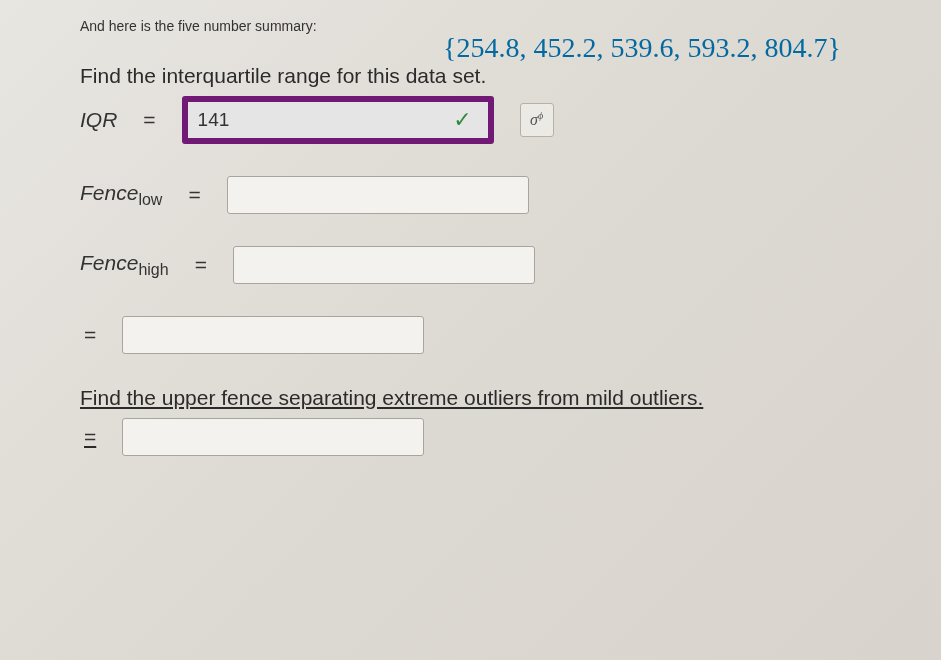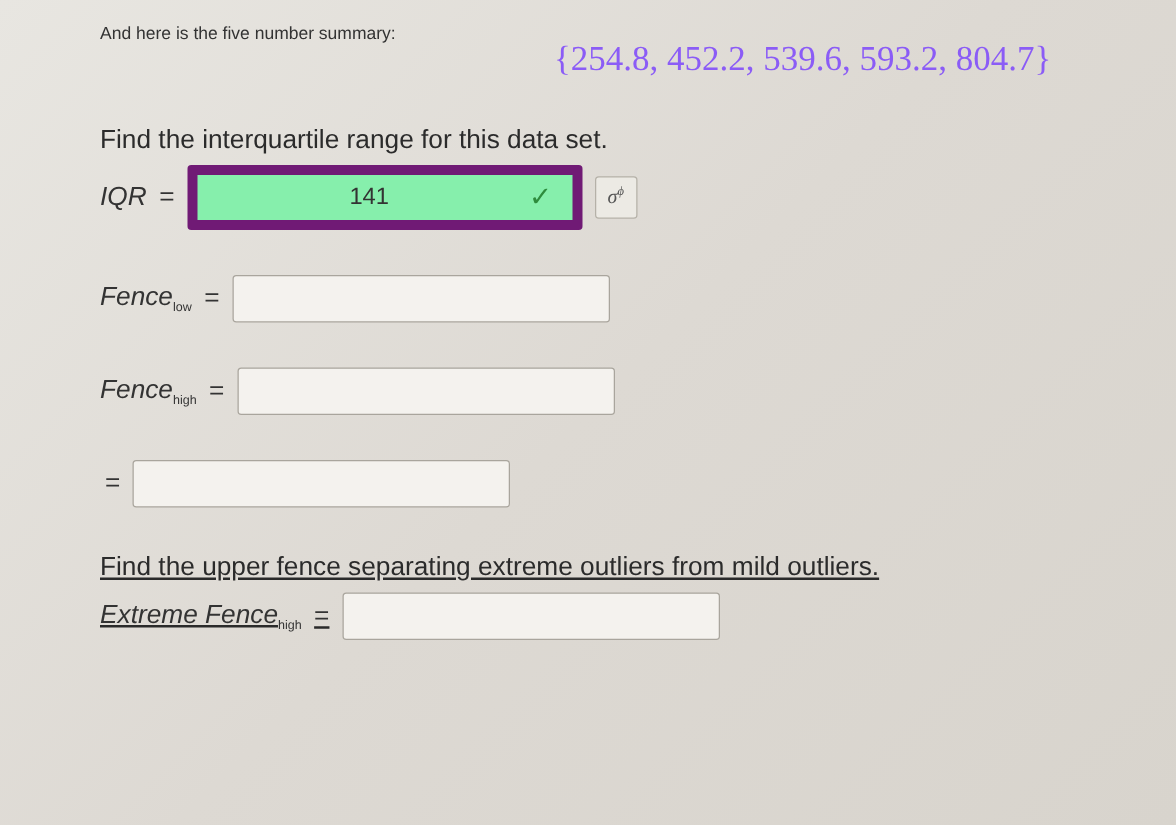--- a/index.html
+++ b/index.html
@@ -17,47 +17,46 @@
     padding: 18px 60px 20px 80px;
   }
   .intro-line {
     font-size: 14px;
     color: #333;
     margin-bottom: 2px;
   }
   .summary-set {
     font-family: "Times New Roman", serif;
     font-size: 28px;
-    color: #8b5cf6;
+    color: #0369a1;
     text-align: right;
     padding-right: 40px;
     margin-top: -4px;
   }
   .question-block {
     margin-bottom: 32px;
-    margin-top: 36px;
   }
   .prompt {
     font-size: 21px;
     color: #2b2b2b;
     margin-bottom: 8px;
   }
   .answer-row {
     display: flex;
     align-items: center;
-    gap: 6px;
+    gap: 22px;
     font-size: 21px;
   }
   .var-label {
     font-style: italic;
     font-family: "Trebuchet MS", sans-serif;
     color: #333;
   }
   .var-label sub {
-    font-size: 10px;
+    font-size: 16px;
     font-style: normal;
     vertical-align: sub;
   }
   .eq {
     margin: 0 4px;
     color: #333;
   }
   .input-box {
     display: inline-flex;
     align-items: center;
@@ -66,23 +65,22 @@
     height: 28px;
     min-width: 280px;
     background: #f4f2ee;
     border: 1px solid #a9a59d;
     border-radius: 3px;
     font-size: 19px;
     color: #333;
     font-family: Verdana, sans-serif;
   }
   .input-box.correct {
-    border: 8px solid #701a75;
-    background: #86efac;
-    text-align: center;
+    border: 6px solid #701a75;
+    background: #e5e5e5;
   }
   .check-icon {
     color: #2e8b3d;
     font-size: 22px;
     margin-left: auto;
     margin-right: 6px;
   }
   .input-box.correct .value {
     flex: 1;
   }
@@ -161,23 +159,20 @@
       <span class="eq">=</span>
       <span class="input-box">
         <span class="value"></span>
       </span>
     </div>
   </div>
 
   <div class="question-block" style="margin-bottom:0;text-decoration:underline;">
     <div class="prompt">Find the upper fence separating extreme outliers from mild outliers.</div>
     <div class="answer-row">
-      <span class="var-label">
-        <span>Extreme Fence</span><sub>high</sub>
-      </span>
       <span class="eq">=</span>
       <span class="input-box">
         <span class="value"></span>
       </span>
     </div>
   </div>
 
 </div>
 
 </body></html>

